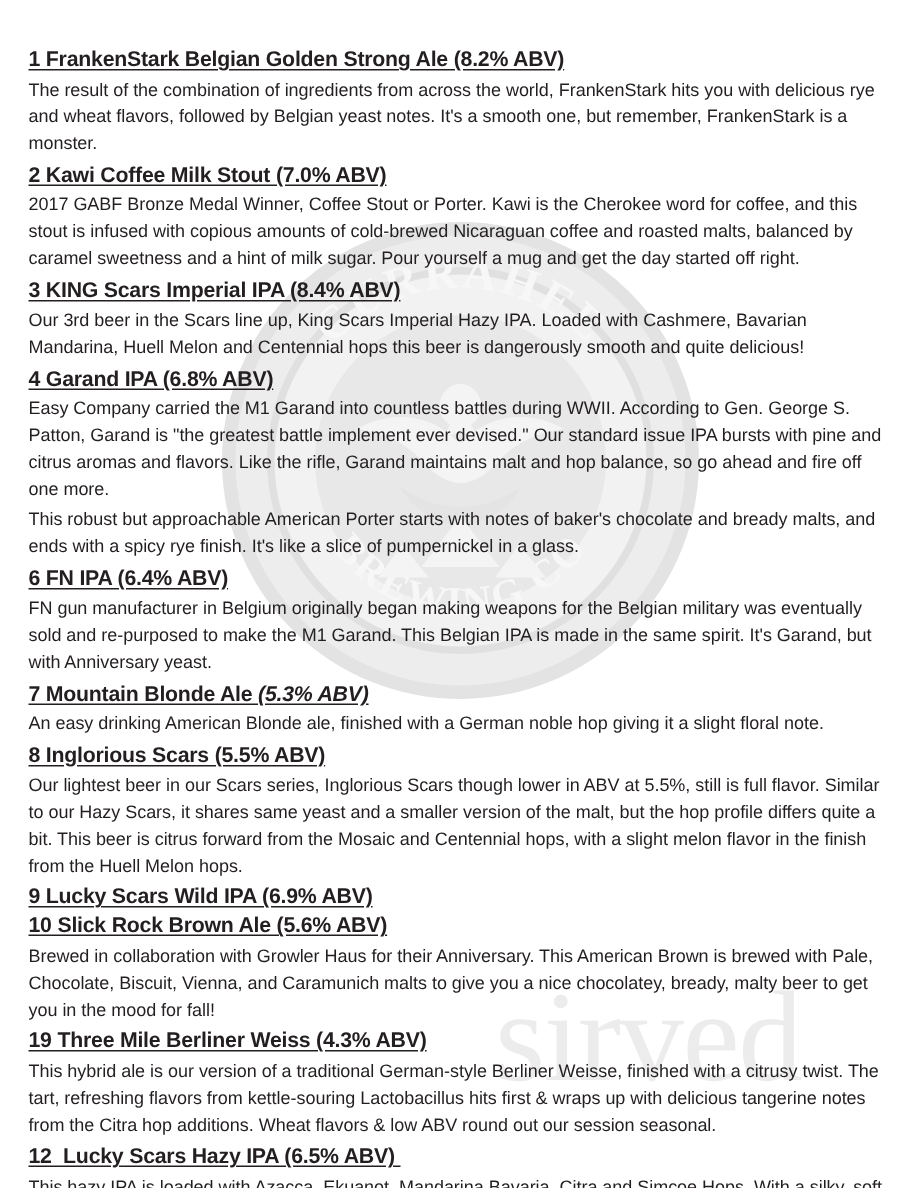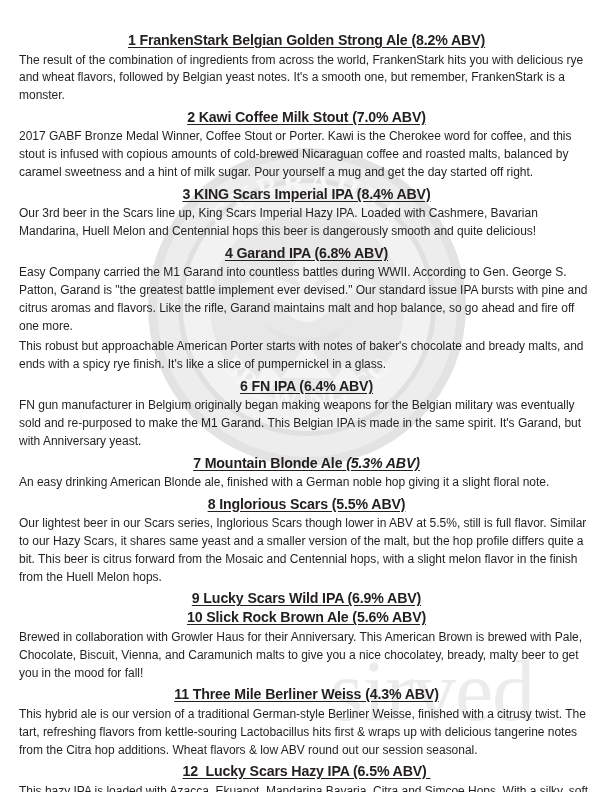--- a/index.html
+++ b/index.html
@@ -90,21 +90,20 @@
     z-index: 2;
   }
   .beer-entry { margin: 0 0 0 0; }
   .beer-name {
     font-size: 14.2px;
     font-weight: bold;
     line-height: 1.34;
     margin: 0;
     letter-spacing: -0.15px;
     white-space: pre;
-    text-align: center;
   }
   .beer-name .name-text {
     text-decoration: underline;
     text-underline-offset: 2px;
   }
   .beer-desc {
     font-size: 12px;
     line-height: 1.495;
     margin: 1.5px 0 2.5px 0;
     text-align: left;
@@ -192,21 +191,21 @@
     <div class="beer-entry">
       <div class="beer-name"><span class="name-text">9 Lucky Scars Wild IPA (6.9% ABV)</span></div>
     </div>
 
     <div class="beer-entry">
       <div class="beer-name"><span class="name-text">10 Slick Rock Brown Ale (5.6% ABV)</span></div>
       <div class="beer-desc">Brewed in collaboration with Growler Haus for their Anniversary.  This American Brown is brewed with Pale, Chocolate, Biscuit, Vienna, and Caramunich malts to give you a nice chocolatey, bready, malty beer to get you in the mood for fall!</div>
     </div>
 
     <div class="beer-entry">
-      <div class="beer-name"><span class="name-text">11 Three Mile Berliner Weiss (4.3% ABV)</span></div>
+      <div class="beer-name"><span class="name-text">19 Three Mile Berliner Weiss (4.3% ABV)</span></div>
       <div class="beer-desc">This hybrid ale is our version of a traditional German-style Berliner Weisse, finished with a citrusy twist. The tart, refreshing flavors from kettle-souring Lactobacillus hits first &amp; wraps up with delicious tangerine notes from the Citra hop additions. Wheat flavors &amp; low ABV round out our session seasonal.</div>
     </div>
 
     <div class="beer-entry">
       <div class="beer-name"><span class="name-text">12  Lucky Scars Hazy IPA (6.5% ABV) </span></div>
       <div class="beer-desc">This hazy IPA is loaded with Azacca, Ekuanot, Mandarina Bavaria, Citra and Simcoe Hops. With a silky, soft mouthfeel, it is big and juicy with tropical fruit on the palate.</div>
     </div>
 
   </div>
 </div>

